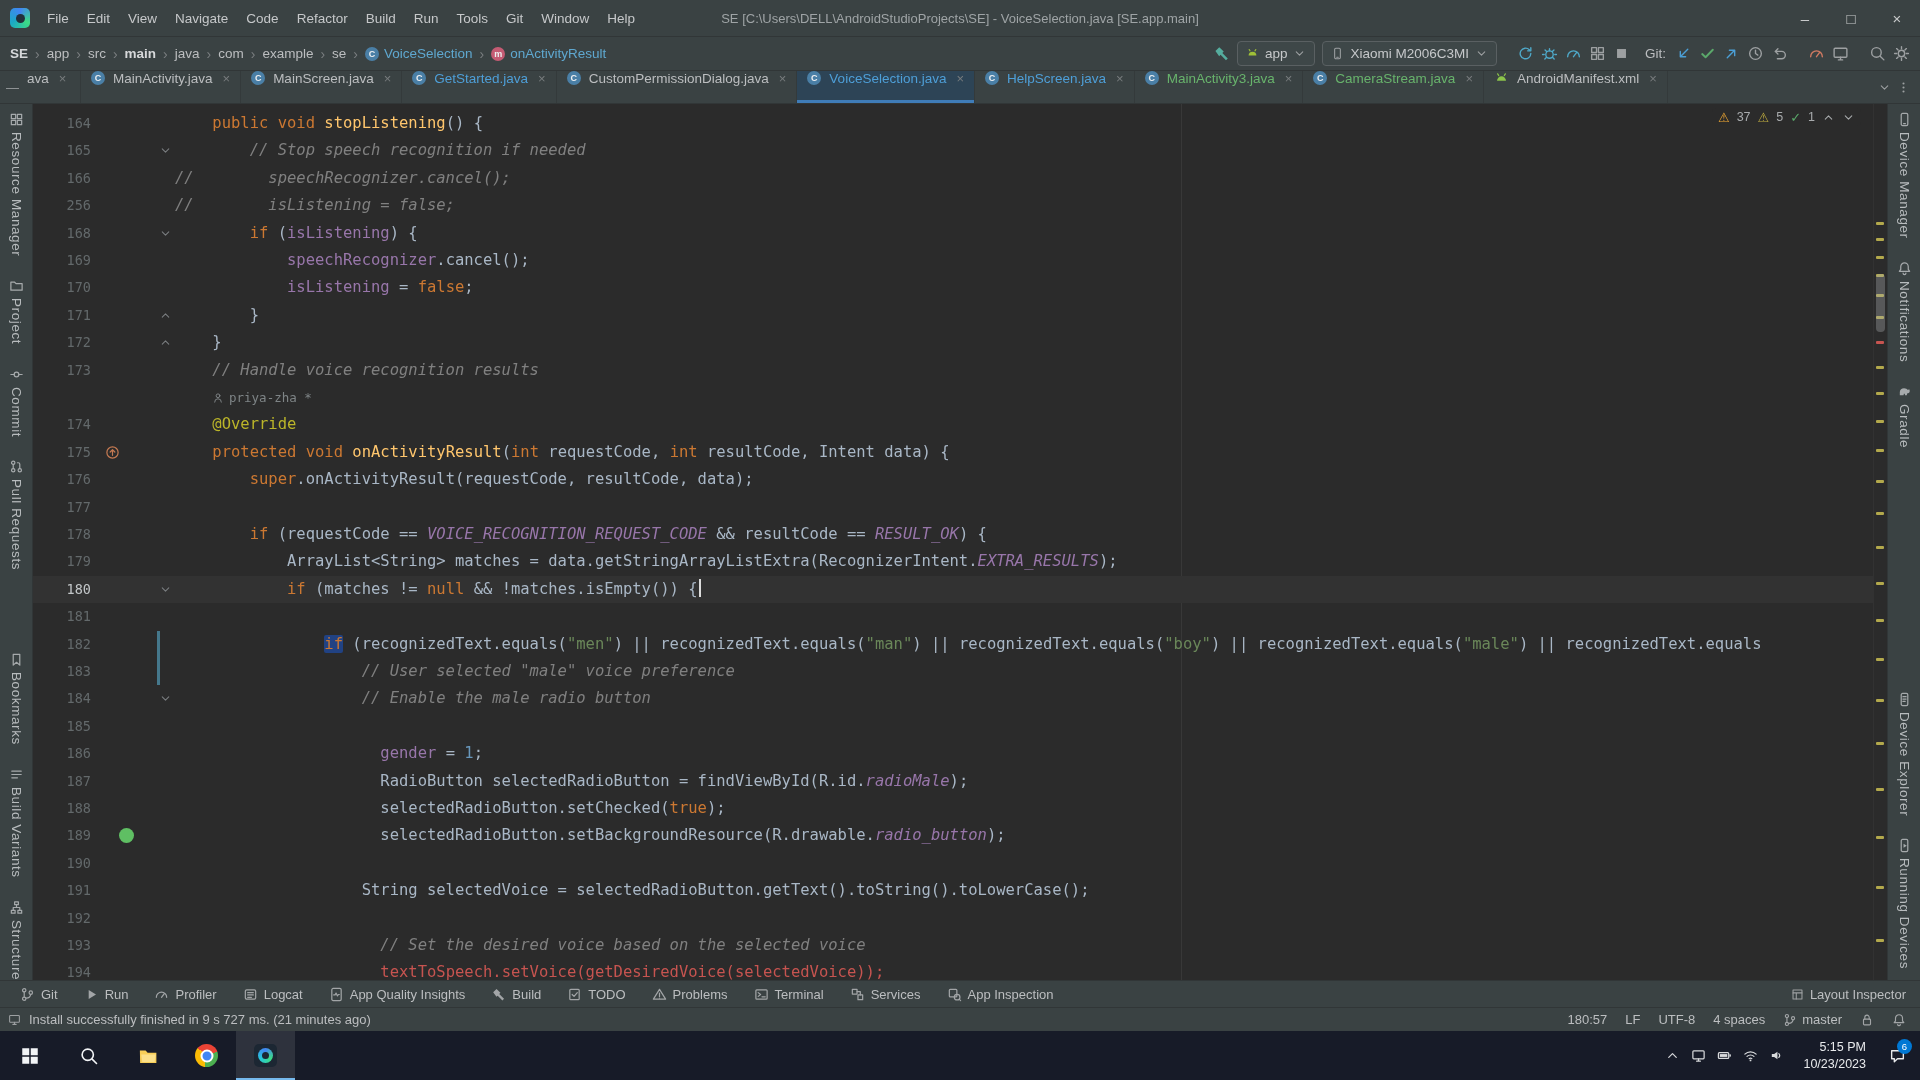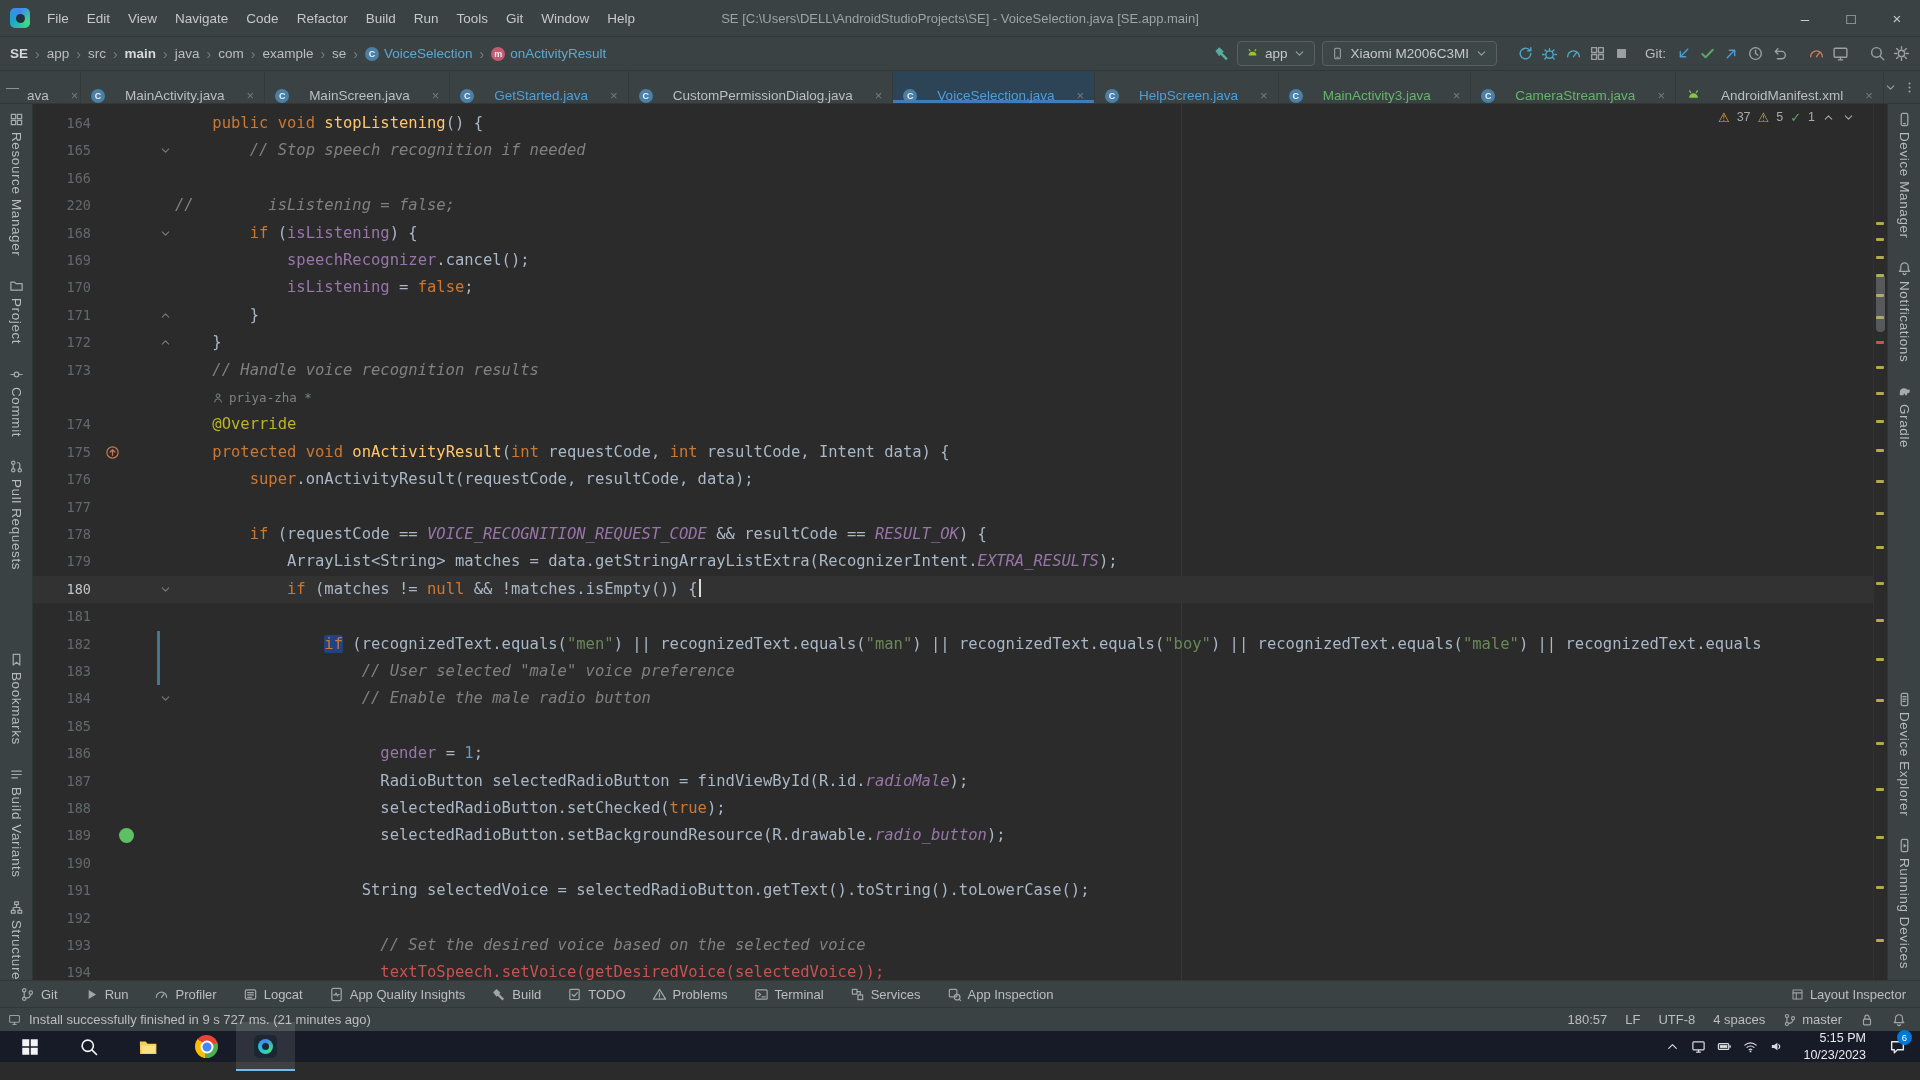--- a/index.html
+++ b/index.html
@@ -38,21 +38,21 @@
   .t-orange{color:#D07A62}.t-hammer{color:#55AD9E}.t-android{color:#9FC037}
   .combo{display:flex;align-items:center;gap:6px;height:25px;border:1px solid #5A6062;border-radius:4px;
     background:#3E4748;padding:0 8px;font-size:13.5px;color:#C6C8CA;white-space:nowrap}
   #git-label{font-size:13.5px;color:#BCBEC0;margin:0 2px 0 8px}
   .tb-gap{width:6px}
 
   
   #tabbar{height:33px;background:#3A4243;border-bottom:1px solid #313637;display:flex;align-items:stretch;flex:none}
   #tabs{display:flex;align-items:stretch}
   .tab-scroll{align-self:center;color:#9A9DA0;font-size:13px;padding:0 6px}
-  .tab{display:flex;align-items:flex-end;gap:20px;padding:0 10px;border-right:1px solid #343A3B;
+  .tab{display:flex;align-items:flex-start;gap:8px;padding:0 10px;border-right:1px solid #343A3B;
     font-size:13.5px;white-space:nowrap}
   .tab.active{background:#2D4456;box-shadow:inset 0 -3px 0 #3F7CB8}
   .tab.partial{width:56px;overflow:hidden;padding-left:2px}
   .tl-default{color:#BCBEC0}.tl-modified{color:#4E9FD8}.tl-new{color:#68B36C}
   .tab-close{color:#787C7E;font-size:13px;margin-left:2px}
   .mf-ic{width:15px;height:15px;color:#8BC34A}
   #tab-actions{margin-left:auto;display:flex;align-items:center;gap:6px;padding-right:10px;color:#9DA0A2}
 
   
   #main{flex:none;height:876px;display:flex}
@@ -114,21 +114,21 @@
 
   
   #status-bar{height:24px;background:#3A4243;border-top:1px solid #313637;display:flex;align-items:center;
     padding:0 14px 0 8px;flex:none;font-size:13px;color:#BCBEC0}
   #status-msg{margin-left:8px}
   #status-right{margin-left:auto;display:flex;align-items:center;gap:18px}
   .st-seg{display:flex;align-items:center;gap:5px;white-space:nowrap}
   #status-right .ic{width:14px;height:14px;color:#A2A5A7}
 
   
-  #taskbar{height:31px;background:#171B28;display:flex;align-items:center;flex:none;color:#E4E6E8}
+  #taskbar{height:49px;background:#171B28;display:flex;align-items:center;flex:none;color:#E4E6E8}
   .tb-slot{width:59px;height:49px;display:flex;align-items:center;justify-content:center}
   .tb-slot.active{background:rgba(255,255,255,.10);box-shadow:inset 0 -2px 0 #76B9ED}
   .tb-slot .ic{width:20px;height:20px;color:#F2F4F6}
   .chrome-ic{width:23px;height:23px;border-radius:50%;position:relative;
     background:conic-gradient(from -50deg,#EA4335 0 33.3%,#4CAF50 0 66.6%,#FBBC05 0 100%)}
   .chrome-ic::after{content:"";position:absolute;left:50%;top:50%;transform:translate(-50%,-50%);
     width:9px;height:9px;border-radius:50%;background:#4285F4;border:2.5px solid #fff}
   .as-ic{width:23px;height:23px;border-radius:5px;background:#1C2733;display:grid;place-items:center}
   .as-ring{width:15px;height:15px;border-radius:50%;background:conic-gradient(#4285F4,#3DDC84,#26C6DA,#4285F4);
     display:grid;place-items:center}
@@ -488,22 +488,23 @@
             <span class="ic fold">
               <svg viewBox="0 0 16 16">
                 <path d="M4 6l4 4 4-4"></path>
               </svg>
             </span>
           </div>
           <div class="code-row" style="top: 33.4px;"><span class="c">        // Stop speech recognition if needed</span></div>
           <div class="gut-row" style="top: 60.8px;">
             <span class="lnum">166</span>
           </div>
+          <div class="code-row" style="top: 60.8px;"><span class="c">//        speechRecognizer.cancel();</span></div>
           <div class="gut-row" style="top: 88.2px;">
-            <span class="lnum">220</span>
+            <span class="lnum">256</span>
           </div>
           <div class="code-row" style="top: 88.2px;"><span class="c">//        isListening = false;</span></div>
           <div class="gut-row" style="top: 115.6px;">
             <span class="lnum">168</span>
             <span class="ic fold">
               <svg viewBox="0 0 16 16">
                 <path d="M4 6l4 4 4-4"></path>
               </svg>
             </span>
           </div>

